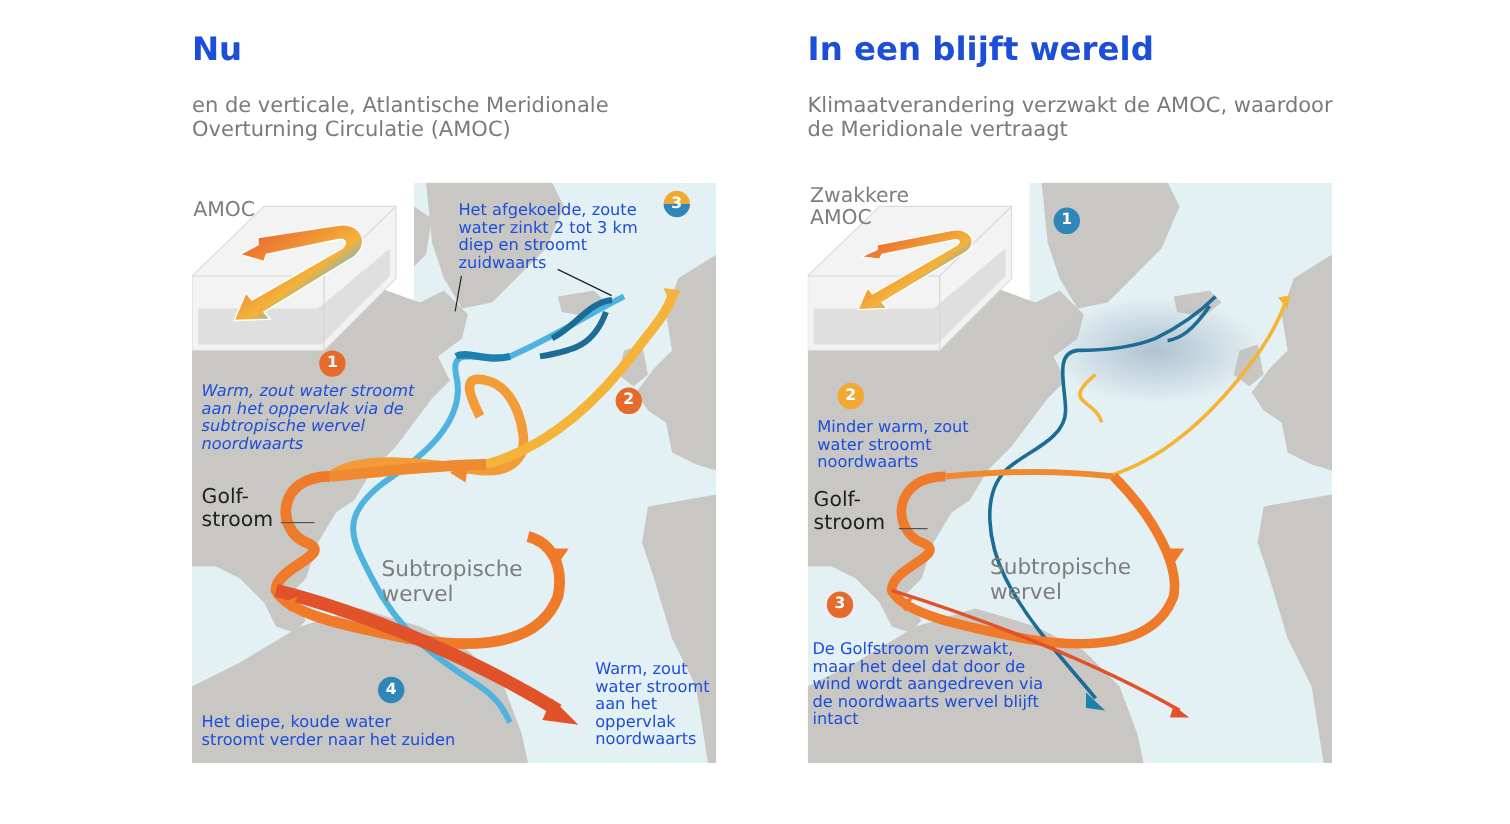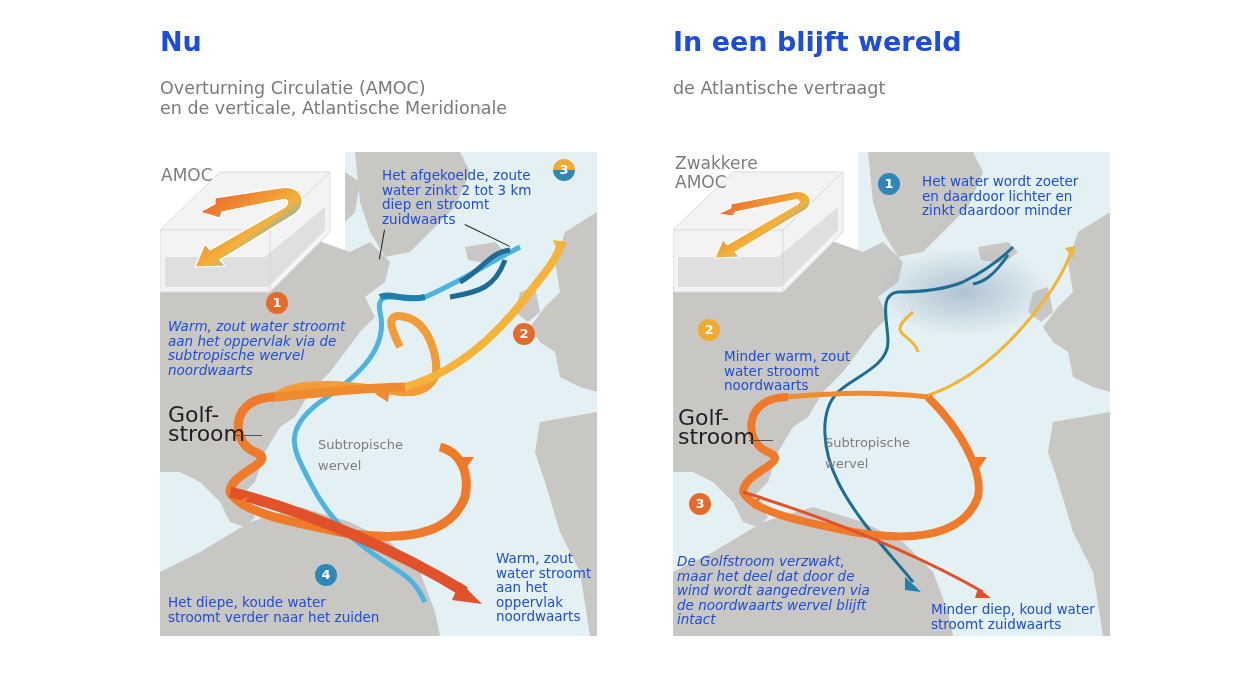--- a/index.html
+++ b/index.html
@@ -6,35 +6,35 @@
   body { width: 1258px; height: 687px; position: relative; overflow: hidden;
          font-family: "DejaVu Sans", sans-serif; color: #222; }
   .panel { position: absolute; top: 0; }
   .panel-left { left: 160px; width: 440px; }
   .panel-right { left: 673px; width: 440px; }
   .ptitle { position: absolute; top: 26px; left: 0; font-size: 27px; font-weight: bold; color: #1d4ed8; white-space: nowrap; letter-spacing: 0px; }
   .psub { position: absolute; top: 78px; left: 0; font-size: 17.5px; line-height: 20px; color: #7a7a7a; width: 470px; }
   .map { position: absolute; top: 152px; left: 0; width: 437px; height: 484px; overflow: hidden; }
   .map svg.bg { position: absolute; left: 0; top: 0; }
   .label { position: absolute; font-size: 13.5px; line-height: 14.5px; color: #1d4ed8; white-space: nowrap; }
-  .biglabel { position: absolute; font-size: 22px; line-height: 19px; color: #1f1f1f; white-space: nowrap; }
-  .graylabel { position: absolute; font-size: 13px; line-height: 21px; color: #7d7d7d; white-space: nowrap; }
+  .biglabel { position: absolute; font-size: 17px; line-height: 19px; color: #1f1f1f; white-space: nowrap; }
+  .graylabel { position: absolute; font-size: 18px; line-height: 21px; color: #7d7d7d; white-space: nowrap; margin-top: 30px; }
   .amoclabel { position: absolute; font-size: 17px; line-height: 19px; color: #7d7d7d; white-space: nowrap; }
   .badge { position: absolute; width: 22px; height: 22px; border-radius: 50%; color: #fff; font-size: 13px; font-weight: bold;
            text-align: center; line-height: 22px; }
   .leader { position: absolute; background: #222; height: 1px; transform-origin: 0 0; }
 </style>
 </head>
 <body>
 
 <div class="panel panel-left">
   <div class="ptitle">Nu</div>
   <div class="psub">
+    <div>en de verticale, Atlantische Meridionale</div>
     <div>Overturning Circulatie (AMOC)</div>
-    <div>en de verticale, Atlantische Meridionale</div>
   </div>
 
   <div class="map">
     <svg class="bg" width="437" height="484" viewBox="0 0 437 484">
       <defs>
         <linearGradient id="amocL" x1="0" y1="0" x2="1" y2="1">
           <stop offset="0" stop-color="#e8542a"></stop>
             <stop offset="0.55" stop-color="#f4b23a"></stop>
             <stop offset="0.7" stop-color="#5bb6e0"></stop>
             <stop offset="1" stop-color="#1b84bd"></stop>
@@ -138,21 +138,22 @@
     <div class="graylabel" style="left:158px; top:282px;">
       <div>Subtropische</div>
       <div>wervel</div>
     </div>
   </div>
 </div>
 
 <div class="panel panel-right">
   <div class="ptitle">In een blijft wereld</div>
   <div class="psub">
-    <div>de Atlantische vertraagt</div>
+    <div>Klimaatverandering verzwakt de AMOC, waardoor</div>
+    <div>de Meridionale vertraagt</div>
   </div>
 
   <div class="map">
     <svg class="bg" width="437" height="484" viewBox="0 0 437 484">
       <defs>
         <linearGradient id="amocR" x1="0" y1="0" x2="1" y2="1">
           <stop offset="0" stop-color="#e8542a"></stop>
             <stop offset="0.55" stop-color="#f4b23a"></stop>
             <stop offset="0.7" stop-color="#5bb6e0"></stop>
             <stop offset="1" stop-color="#1b84bd"></stop>
@@ -198,51 +199,42 @@
       <path d="M70,340 C150,365 240,400 310,440" fill="none" stroke="#e2522a" stroke-width="3"></path>
       <path d="M305,436 L318,446 L302,446 Z" fill="#e2522a"></path>
     </svg>
 
     <div class="amoclabel" style="left:2px; top:2px;">
       <div>Zwakkere</div>
       <div>AMOC</div>
     </div>
 
     <div class="badge" style="left:205px; top:21px; background:#2e86b9;">1</div>
-    <div class="label" style="left:249px; top:22px;">
-      <div>Het water wordt zoeter</div>
-      <div>en daardoor lichter en</div>
-      <div>zinkt daardoor minder</div>
-    </div>
 
     <div class="badge" style="left:25px; top:167px; background:#f2a92f;">2</div>
-    <div class="label" style="left:8px; top:197px;margin-left:43px;">
+    <div class="label" style="left:8px; top:197px;">
       <div>Minder warm, zout</div>
       <div>water stroomt</div>
       <div>noordwaarts</div>
     </div>
 
     <div class="biglabel" style="left:5px; top:256px;">
       <div>Golf-</div>
       <div>stroom</div>
     </div>
     <div class="leader" style="left:76px; top:288px; width:24px; background:#555;"></div>
 
     <div class="graylabel" style="left:152px; top:280px;">
       <div>Subtropische</div>
       <div>wervel</div>
     </div>
 
     <div class="badge" style="left:16px; top:341px; background:#e66a2a;">3</div>
-    <div class="label" style="left:4px; top:402px;font-style:italic;">
+    <div class="label" style="left:4px; top:382px;">
       <div>De Golfstroom verzwakt,</div>
       <div>maar het deel dat door de</div>
       <div>wind wordt aangedreven via</div>
       <div>de noordwaarts wervel blijft</div>
       <div>intact</div>
     </div>
 
-    <div class="label" style="left:258px; top:450px;">
-      <div>Minder diep, koud water</div>
-      <div>stroomt zuidwaarts</div>
-    </div>
   </div>
 </div>
 
 </body></html>

